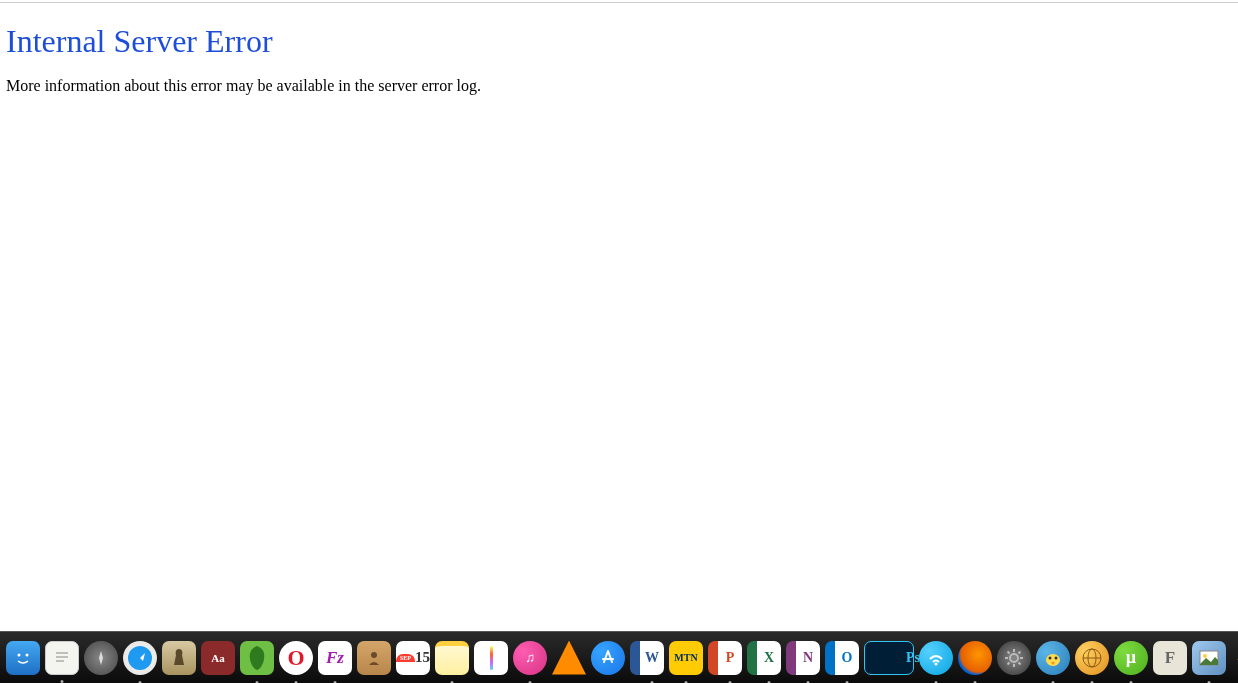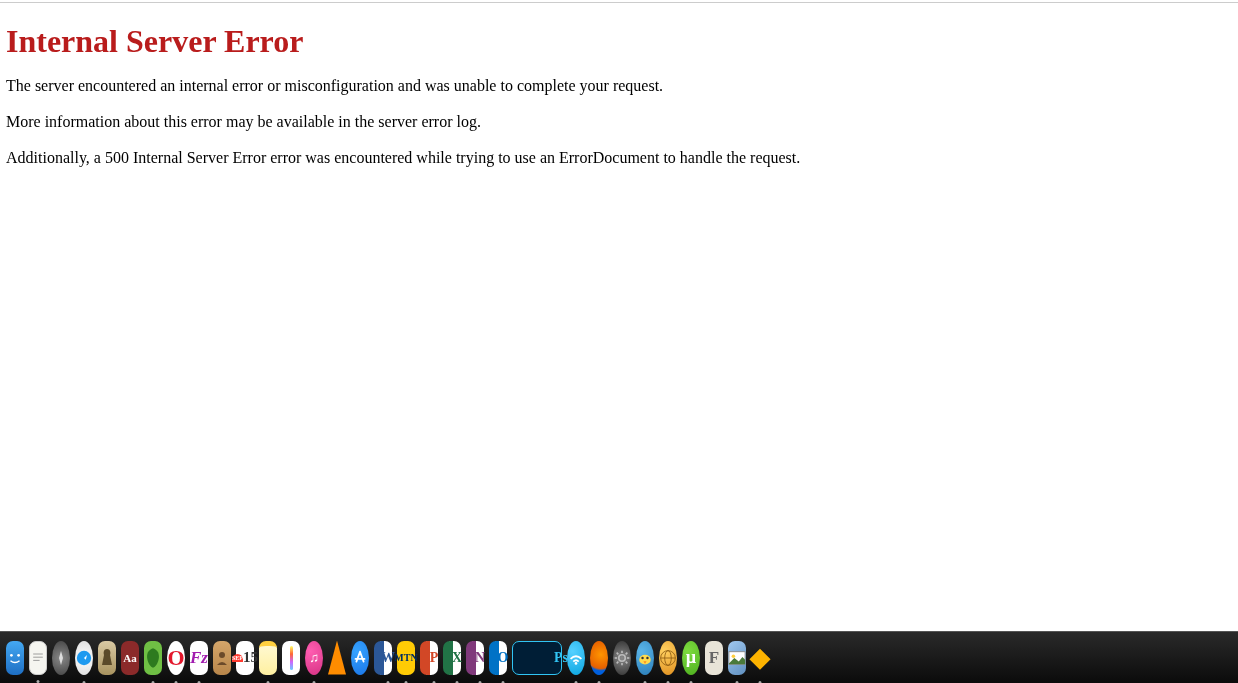--- a/index.html
+++ b/index.html
@@ -15,23 +15,23 @@
       width: 100%;
       height: 1px;
       background: #ccc;
       margin-top: 2px;
     }
     .content {
       padding: 8px 8px 0 6px;
     }
     h1 {
       font-size: 32px;
-      font-weight: bold;
+      font-weight: normal;
       margin: 12px 0 14px 0;
-      color: #b91c1c;
+      color: #1d4ed8;
     }
     p {
       font-size: 16px;
       margin: 16px 0;
       color: #000;
       line-height: 1.25;
     }
     .dock {
       position: absolute;
       bottom: 0;
@@ -40,21 +40,21 @@
       height: 52px;
       background: linear-gradient(to bottom, #2a2a2a, #0b0b0b);
       border-top: 1px solid #555;
       display: flex;
       align-items: center;
       padding: 0 6px;
       gap: 5px;
     }
     .dock-item {
       position: relative;
-      width: 18px;
+      width: 34px;
       height: 34px;
       border-radius: 7px;
       display: flex;
       align-items: center;
       justify-content: center;
       font-size: 13px;
       font-weight: bold;
       color: #fff;
       cursor: pointer;
       flex-shrink: 0;
@@ -107,23 +107,21 @@
     .sketch { background: transparent; color:#fdb300; font-size:26px;}
     svg { display:block; }
   </style>
 </head>
 <body>
 
 <div class="divider"></div>
 
 <div class="content">
   <h1>Internal Server Error</h1>
-  <p>The server encountered an internal error or misconfiguration and was unable to complete your request.</p>
   <p>More information about this error may be available in the server error log.</p>
-  <p>Additionally, a 500 Internal Server Error error was encountered while trying to use an ErrorDocument to handle the request.</p>
 </div>
 
 <div class="dock">
   <div class="dock-item finder">
     <svg width="20" height="20" viewBox="0 0 20 20">
         <circle cx="6" cy="7" r="1.5" fill="#fff"></circle>
         <circle cx="14" cy="7" r="1.5" fill="#fff"></circle>
         <path d="M5 13 Q10 17 15 13" stroke="#fff" stroke-width="1.5" fill="none"></path>
       </svg>
   </div>

